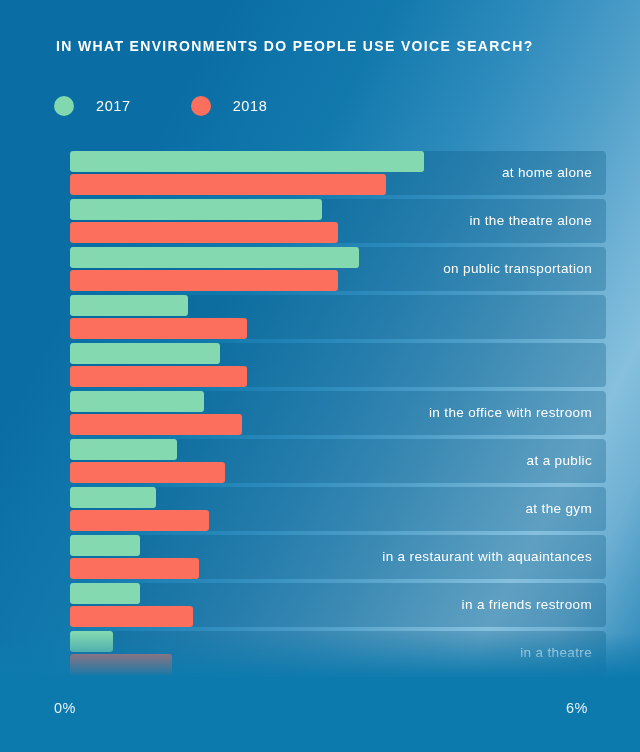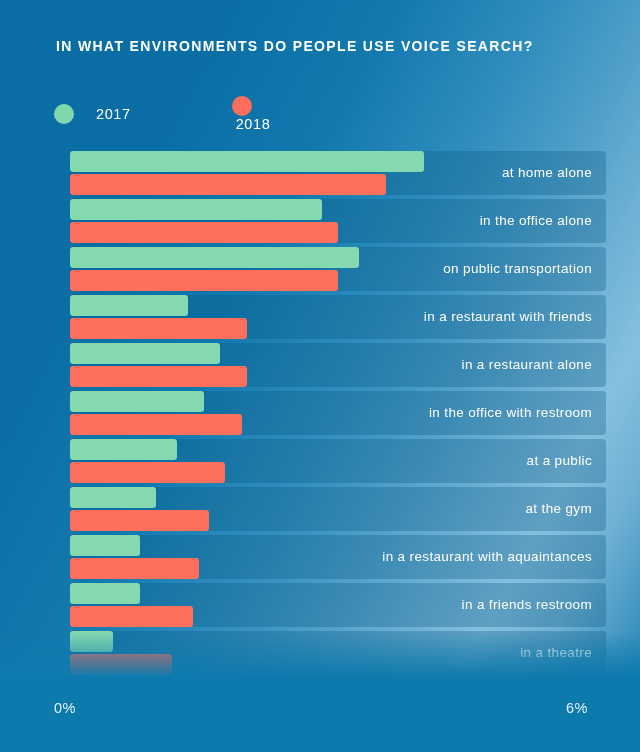--- a/index.html
+++ b/index.html
@@ -63,22 +63,21 @@
     top: 96px;
     display: flex;
     align-items: center;
     gap: 0;
   }
   .legend-item {
     display: flex;
     align-items: center;
   }
   .legend-item + .legend-item {
-    margin-left: 83px;
-    flex-direction: column;
+    margin-left: 60px;
   }
   .legend-dot {
     width: 20px;
     height: 20px;
     border-radius: 50%;
     flex: 0 0 auto;
   }
   .legend-dot.y2017 { background: #82d8ae; }
   .legend-dot.y2018 { background: #fb6f5c; }
   .legend-label {
@@ -172,39 +171,37 @@
       <div class="row">
         <div class="row-track"></div>
         <div class="bar y2017" style="width: 66%; background: rgb(132, 217, 176);"></div>
         <div class="bar y2018" style="width: 59%; background: rgb(251, 111, 92);"></div>
         <div class="row-label">at home alone</div>
       </div>
       <div class="row">
         <div class="row-track"></div>
         <div class="bar y2017" style="width: 47%; background: rgb(132, 217, 176);"></div>
         <div class="bar y2018" style="width: 50%; background: rgb(251, 111, 92);"></div>
-        <div class="row-label">in the office alone</div>
+        <div class="row-label">in the theatre alone</div>
       </div>
       <div class="row">
         <div class="row-track"></div>
         <div class="bar y2017" style="width: 54%; background: rgb(132, 217, 176);"></div>
         <div class="bar y2018" style="width: 50%; background: rgb(251, 111, 92);"></div>
         <div class="row-label">on public transportation</div>
       </div>
       <div class="row">
         <div class="row-track"></div>
         <div class="bar y2017" style="width: 22%; background: rgb(132, 217, 176);"></div>
         <div class="bar y2018" style="width: 33%; background: rgb(251, 111, 92);"></div>
-        <div class="row-label">in a restaurant with friends</div>
       </div>
       <div class="row">
         <div class="row-track"></div>
         <div class="bar y2017" style="width: 28%; background: rgb(132, 217, 176);"></div>
         <div class="bar y2018" style="width: 33%; background: rgb(251, 111, 92);"></div>
-        <div class="row-label">in a restaurant alone</div>
       </div>
       <div class="row">
         <div class="row-track"></div>
         <div class="bar y2017" style="width: 25%; background: rgb(132, 217, 176);"></div>
         <div class="bar y2018" style="width: 32%; background: rgb(251, 111, 92);"></div>
         <div class="row-label">in the office with restroom</div>
       </div>
       <div class="row">
         <div class="row-track"></div>
         <div class="bar y2017" style="width: 20%; background: rgb(132, 217, 176);"></div>

